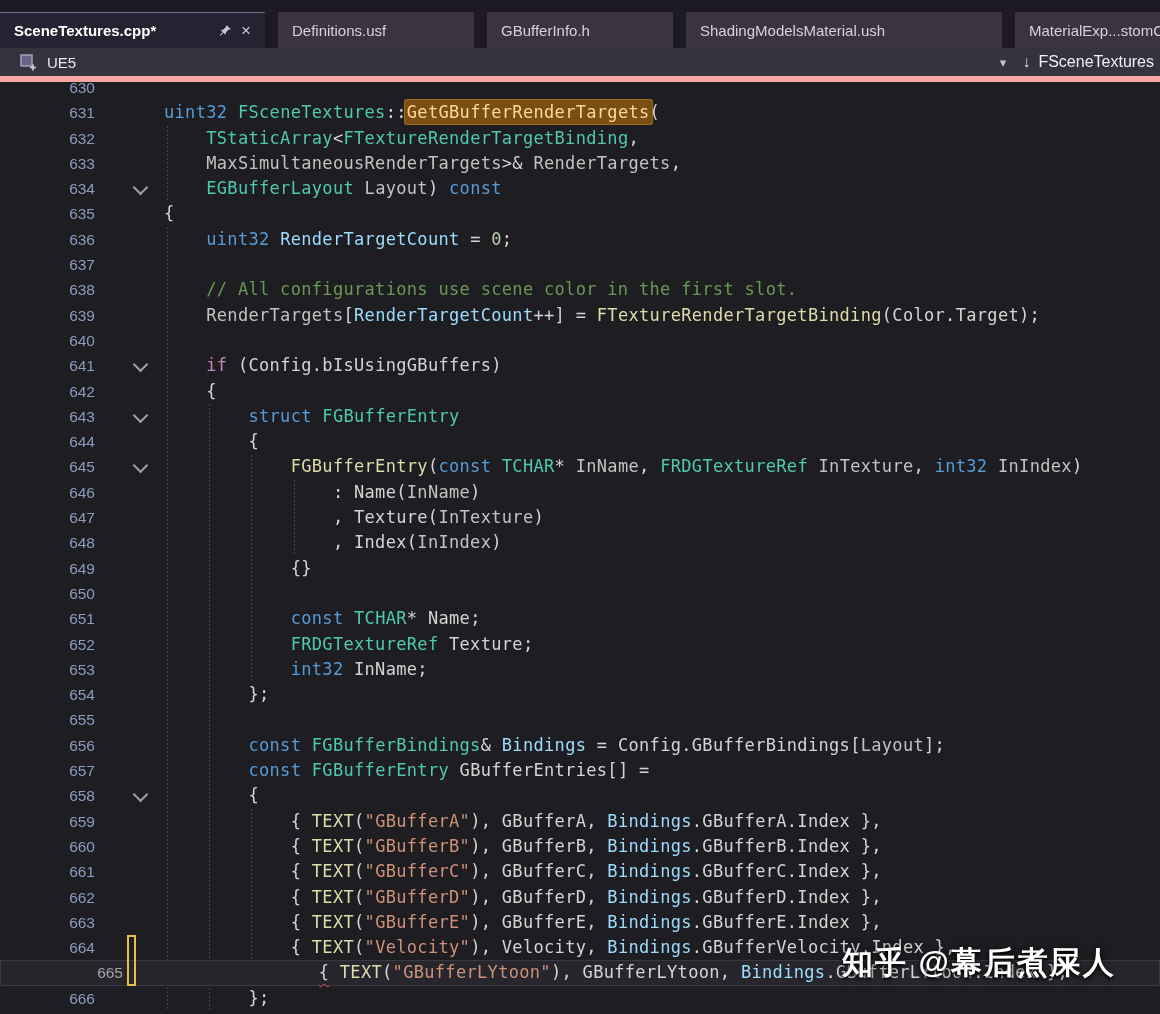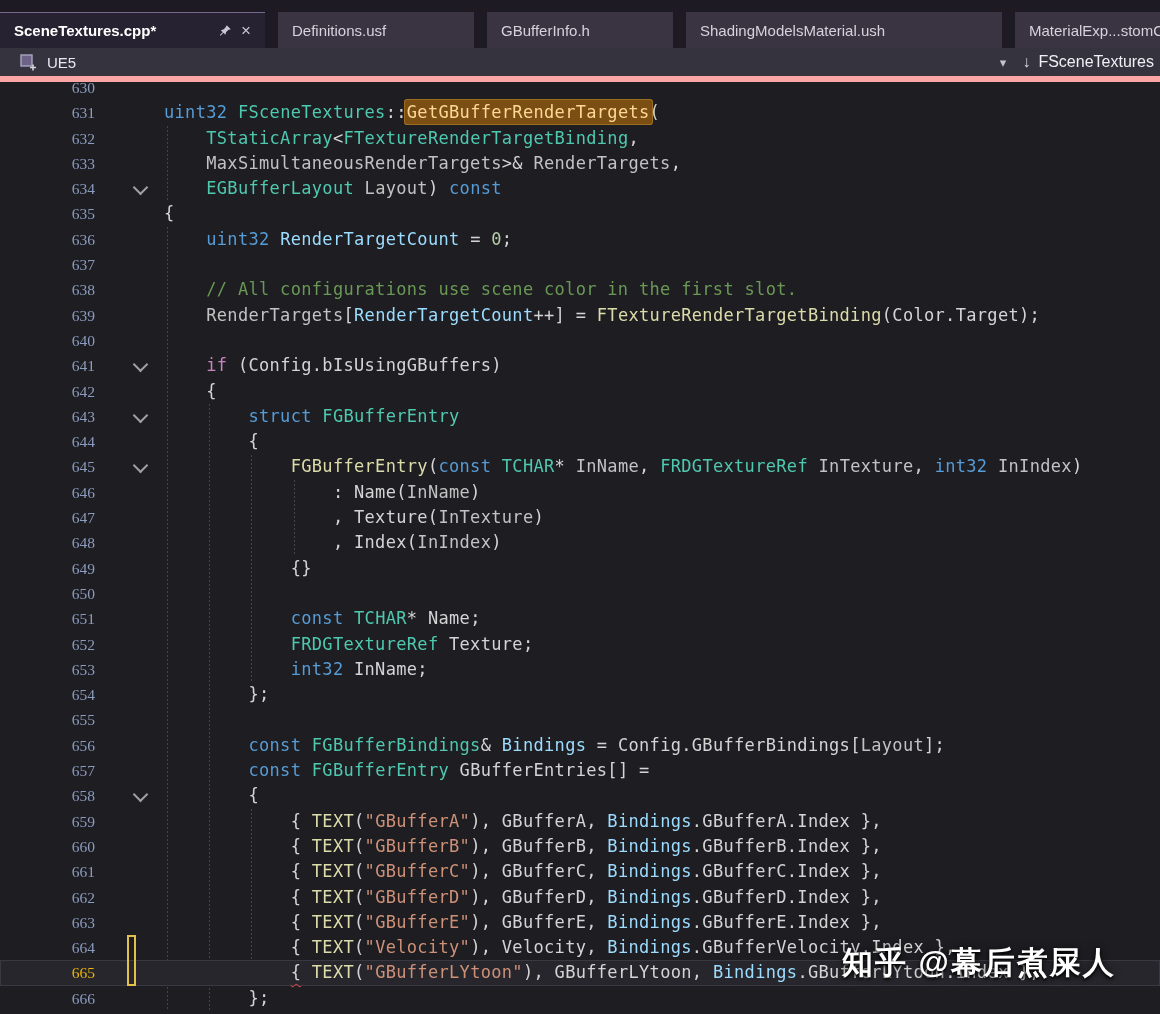--- a/index.html
+++ b/index.html
@@ -34,24 +34,24 @@
   
   .editor{
     position:absolute;left:0;top:82px;width:1160px;height:932px;
     background:#1e1d22;overflow:hidden;
   }
   .lines{position:absolute;left:0;top:-7px;width:100%;}
   .row{position:relative;height:25.3px;display:flex;z-index:1;}
   .row.current{background:#27262c;box-shadow:inset 0 0 0 1px #3a3942;}
   .num{
     width:95px;flex:none;text-align:right;
-    font-family:Liberation Serif, serif;font-size:15.5px;line-height:25.3px;
+    font-family:Liberation Sans, sans-serif;font-size:15.5px;line-height:25.3px;
     color:#8b9cbe;
   }
-  .row.current .num{color:#eab308;}
+  .row.current .num{color:#a3a3a3;padding-left:28px;}
   .foldcol{width:69px;flex:none;position:relative;}
   .chev{
     position:absolute;left:40px;top:6px;width:9px;height:9px;
     border-right:2px solid #9fa0a8;border-bottom:2px solid #9fa0a8;transform:rotate(45deg);
   }
   .code{
     flex:1;white-space:pre;
     font-family:"DejaVu Sans Mono",monospace;font-size:17px;line-height:25.3px;
     letter-spacing:0.32px;color:#d4d4d4;
   }

